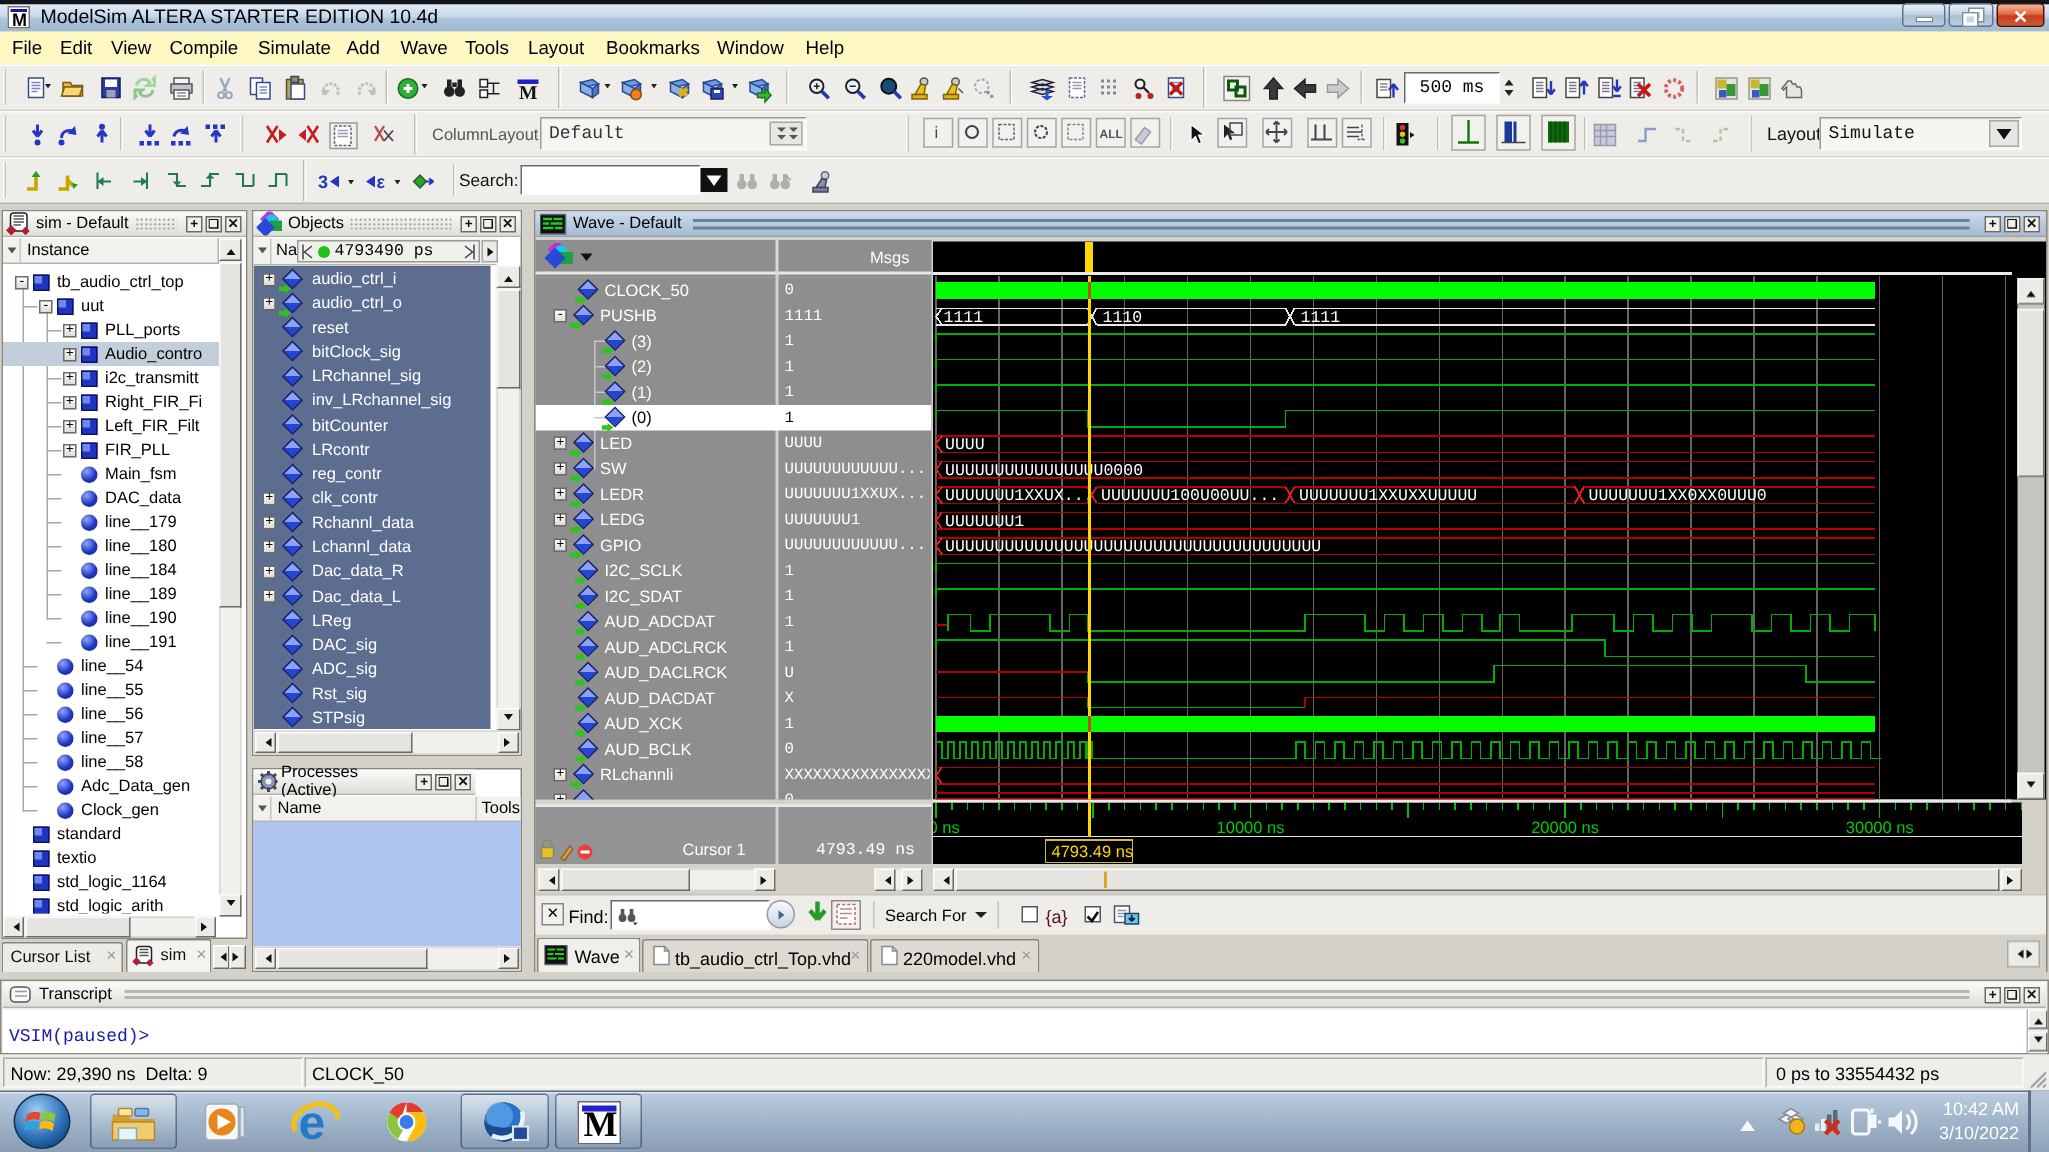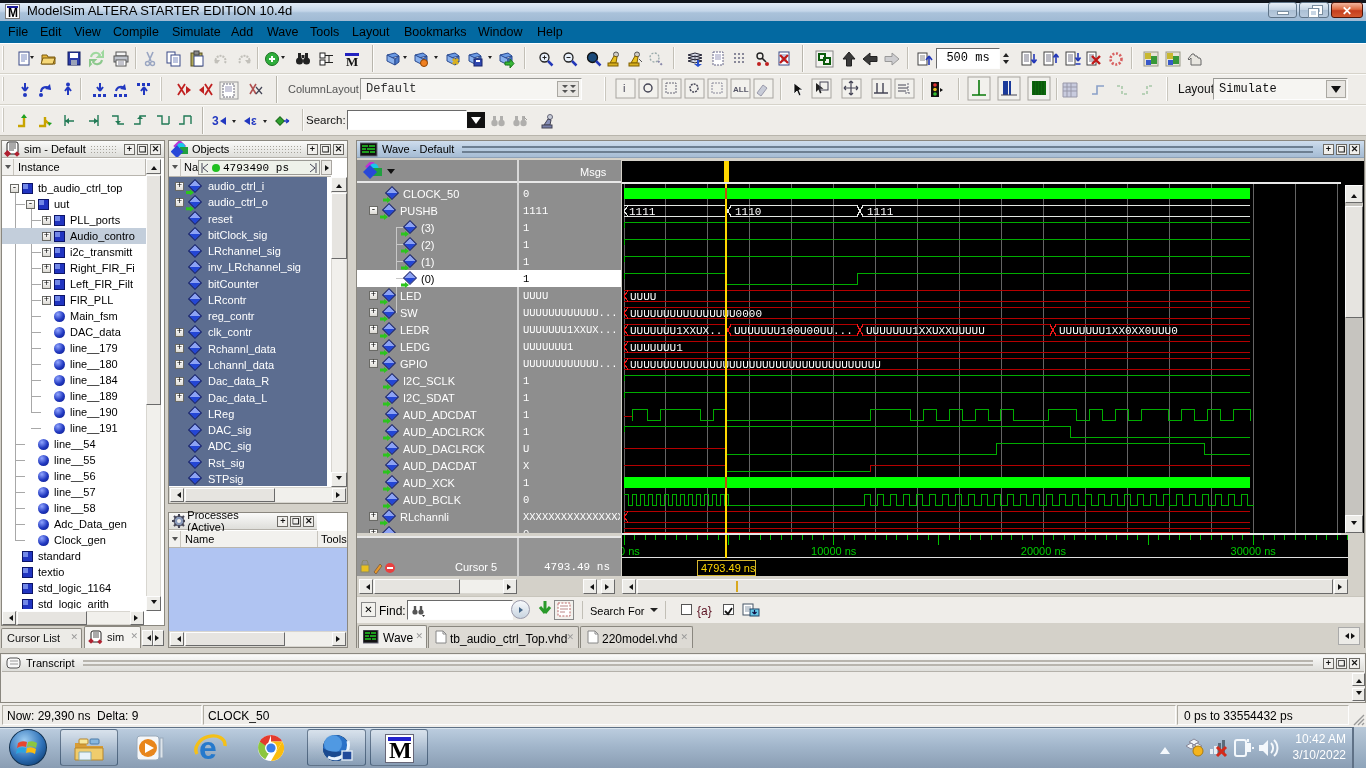--- a/index.html
+++ b/index.html
@@ -35,21 +35,21 @@
 <div class="abs" style="left:1268px;top:2px;width:29px;height:16px;border:1px solid #5f7488;border-radius:3px;background:linear-gradient(#e8f0f7,#c2d2e2 50%,#aabfd4 50%,#bacbde)">
 <div class="abs" style="left:8px;top:8px;width:12px;height:4px;background:#fff;border:1px solid #7a8ea0"></div>
   </div>
 <div class="abs" style="left:1299px;top:2px;width:30px;height:16px;border:1px solid #5f7488;border-radius:3px;background:linear-gradient(#e8f0f7,#c2d2e2 50%,#aabfd4 50%,#bacbde)">
 <div class="abs" style="left:13px;top:3px;width:9px;height:8px;border:2px solid #fff;box-shadow:0 0 0 1px #7a8ea0"></div>
 <div class="abs" style="left:9px;top:6px;width:9px;height:8px;border:2px solid #fff;box-shadow:0 0 0 1px #7a8ea0;background:#c8d6e4"></div>
   </div>
 <div class="abs" style="left:1331px;top:2px;width:32px;height:16px;border:1px solid #4d1408;border-radius:3px;background:linear-gradient(#f2b69e,#e06c42 45%,#c43e1e 55%,#d4592f)">
 <div class="abs" style="left:10px;top:1px;color:#fff;font-weight:bold;font-size:12px">✕</div>
   </div>
-<div class="abs" style="left:0;top:21px;width:1366px;height:22px;background:#0369a1;font-size:12.5px;color:#000">
+<div class="abs" style="left:0;top:21px;width:1366px;height:22px;background:#fef9c3;font-size:12.5px;color:#000">
     <span style="position:absolute;left:8px;top:4px">File</span>
     <span style="position:absolute;left:40px;top:4px">Edit</span>
     <span style="position:absolute;left:74px;top:4px">View</span>
     <span style="position:absolute;left:113px;top:4px">Compile</span>
     <span style="position:absolute;left:172px;top:4px">Simulate</span>
     <span style="position:absolute;left:231px;top:4px">Add</span>
     <span style="position:absolute;left:267px;top:4px">Wave</span>
     <span style="position:absolute;left:310px;top:4px">Tools</span>
     <span style="position:absolute;left:352px;top:4px">Layout</span>
     <span style="position:absolute;left:404px;top:4px">Bookmarks</span>
@@ -535,21 +535,21 @@
         <path d="M12 4 l3 3" stroke="#444"></path>
       </g>
     </g>
     <g transform="translate(540,70)">
       <circle cx="10" cy="4" r="2.5" fill="#c8ccd8" stroke="#667"></circle>
       <path d="M4 12 l4-6 3 1 -1 5z" fill="#8890b8" stroke="#445"></path>
       <rect x="2" y="12" width="10" height="3" fill="#767ea8" stroke="#445"></rect>
     </g>
   </svg>
 <div class="abs mono" style="left:936px;top:48px;width:64px;height:21px;background:#fff;border:1px solid;border-color:#6a6a6a #fdfdfd #fdfdfd #6a6a6a;font-size:12px;text-align:center;line-height:19px;color:#000">500 ms</div>
-<div class="abs" style="left:360px;top:78px;width:222px;height:22px;background:#f6f5f2;border:1px solid;border-color:#9a9a96 #fdfdfd #fdfdfd #9a9a96">
+<div class="abs" style="left:360px;top:78px;width:178px;height:22px;background:#f6f5f2;border:1px solid;border-color:#9a9a96 #fdfdfd #fdfdfd #9a9a96">
     <span class="mono" style="position:absolute;left:5px;top:3px;font-size:12px;color:#333">Default</span>
 <div class="abs" style="right:2px;top:2px;width:22px;height:16px;background:#e8e6e2;border:1px solid #aaa8a2"><svg width="20" height="14">
         <path d="M4 3 l3 3 3-3z M12 3 l3 3 3-3z M4 8 l3 3 3-3z M12 8 l3 3 3-3z" fill="#555"></path>
       </svg></div>
   </div>
 <div class="abs" style="left:1213px;top:78px;width:135px;height:22px;background:#f6f5f2;border:1px solid;border-color:#9a9a96 #fdfdfd #fdfdfd #9a9a96">
     <span class="mono" style="position:absolute;left:5px;top:3px;font-size:12px;color:#111">Simulate</span>
 <div class="abs" style="right:1px;top:1px;width:20px;height:18px;background:#e8e6e2;border:1px solid #aaa8a2;display:flex;align-items:center;justify-content:center">
       <div style="width:0;height:0;border:5px solid transparent;border-top:7px solid #111;margin-top:6px"></div>
     </div>
@@ -1078,21 +1078,21 @@
   </div>
 <div class="abs" style="left:357px;top:536px;width:264px;height:40px;background:#949494;border-top:2px solid #e8e8e8;font-size:11px;color:#fff">
 <div class="abs" style="left:0;top:20px;width:264px;height:19px">
  <svg width="40" height="14" style="position:absolute;left:3px;top:2px">
         <rect x="1" y="5" width="8" height="7" fill="#e8c020" stroke="#886"></rect>
         <path d="M2 5 v-2 a3 3 0 0 1 6 0 v2" fill="none" stroke="#886"></path>
         <path d="M14 12 l6-8 2 2 -6 8z" fill="#e89828" stroke="#864"></path>
         <circle cx="30" cy="8" r="5" fill="#e84040"></circle>
         <rect x="27" y="7" width="6" height="2" fill="#fff"></rect>
       </svg>
- <span style="position:absolute;left:98px;top:3px">Cursor 5</span>
+ <span style="position:absolute;left:98px;top:3px">Cursor 1</span>
  <span class="mono" style="position:absolute;left:166px;top:3px;width:87px;text-align:right">4793.49 ns</span>
     </div>
 <div class="abs" style="left:160px;top:0;width:2px;height:40px;background:#d0d0d0"></div>
   </div>
 <div class="abs" style="left:622px;top:161px;width:742px;height:372px;background:#000"></div>
 <svg class="abs" style="left:622px;top:161px;transform:translateZ(0)" width="742" height="372" shape-rendering="crispEdges">
     <line x1="2.0" y1="23" x2="2.0" y2="372" stroke="#646464" stroke-width="1"></line>
     <line x1="43.9" y1="23" x2="43.9" y2="372" stroke="#646464" stroke-width="1"></line>
     <line x1="85.9" y1="23" x2="85.9" y2="372" stroke="#646464" stroke-width="1"></line>
     <line x1="127.8" y1="23" x2="127.8" y2="372" stroke="#646464" stroke-width="1"></line>
@@ -1372,20 +1372,23 @@
         <rect x="1" y="2" width="13" height="10" rx="3" fill="#f8f8f8" stroke="#555"></rect>
         <path d="M4 5h8M4 8h8" stroke="#999"></path>
       </svg>
 <span style="margin-left:4px">Transcript</span>
 <span style="flex:1;height:6px;margin:0 8px;border-top:2px solid #b8b5ae;border-bottom:2px solid #b8b5ae"></span>
 <span class="pbtn">+</span>
       <span class="pbtn" style="font-size:8px">❏</span>
       <span class="pbtn">✕</span>
       <span style="width:4px"></span>
     </div>
+<div class="abs" style="left:1px;top:19px;width:1350px;height:29px;background:#fff;border-right:1px solid #b8b5ae">
+<span class="mono" style="position:absolute;left:4px;top:11px;font-size:12px;color:#1a1aa8">VSIM(paused)&gt;</span>
+    </div>
 <div class="abs" style="left:1351px;top:19px;width:13px;height:29px;background:#efede9">
 <div class="sbbtn" style="left:0px;top:0px;width:13px;height:13px">
         <div class="tu"></div>
       </div>
 <div class="sbbtn" style="left:0px;top:15px;width:13px;height:13px">
         <div class="td"></div>
       </div>
     </div>
 </div>
 <div class="abs" style="left:0;top:703px;width:1366px;height:24px;background:#efede9;font-size:12px;color:#000">

